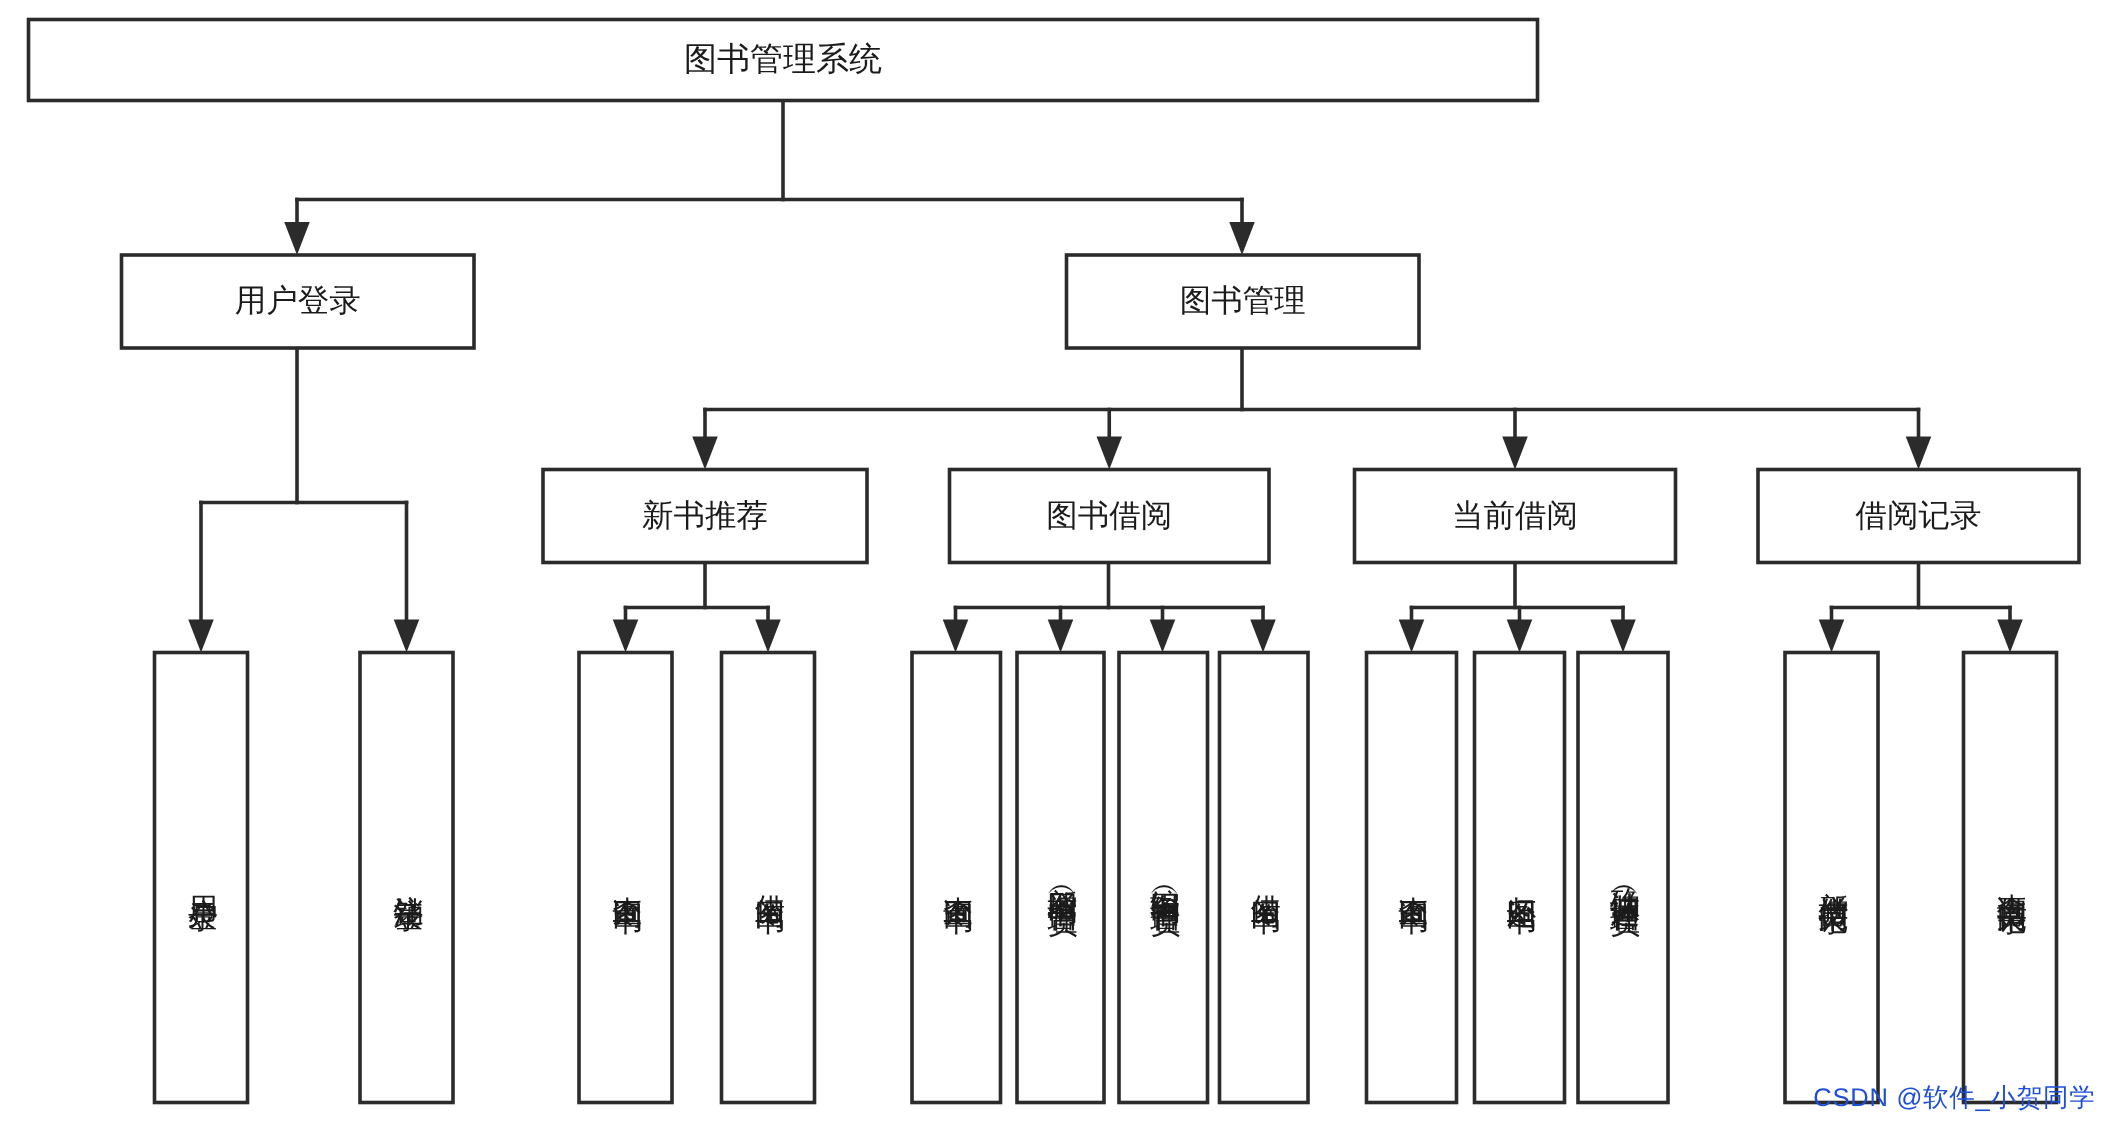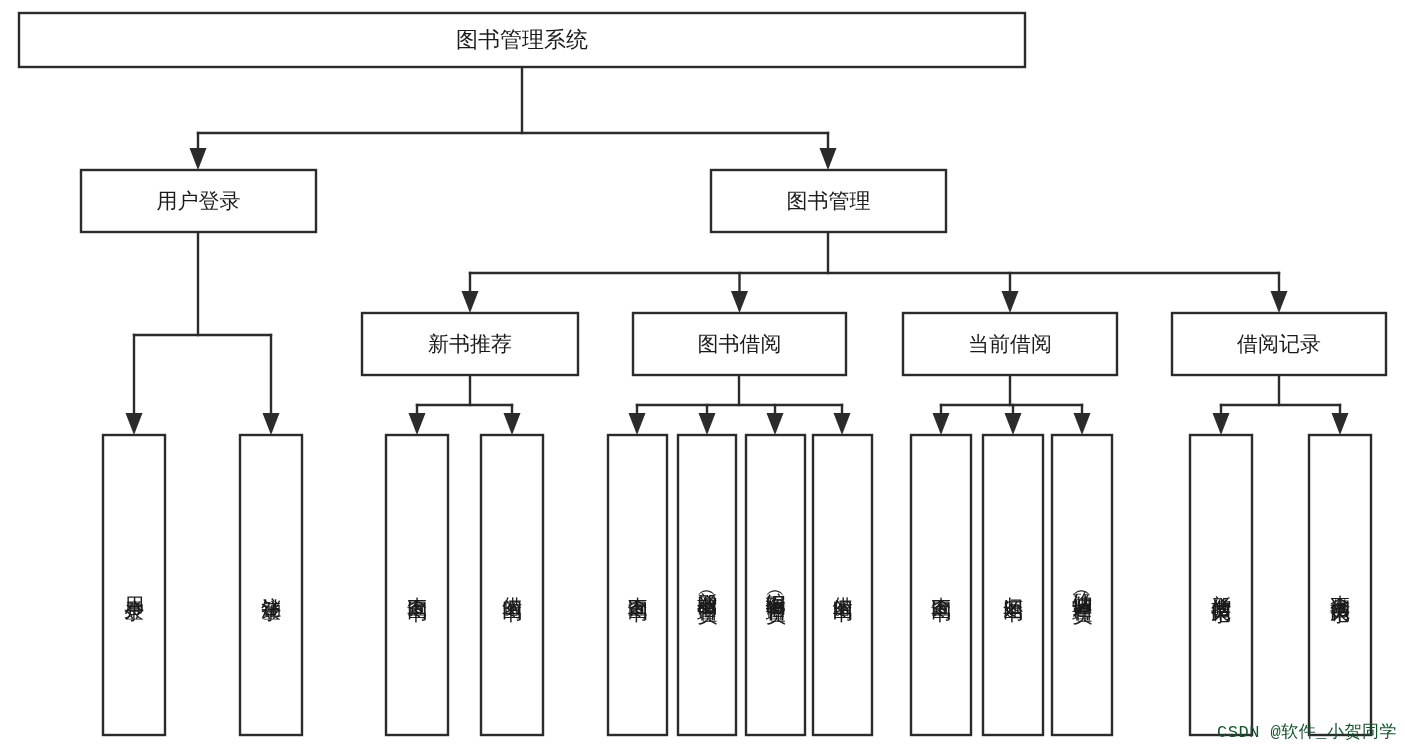--- a/index.html
+++ b/index.html
@@ -72,23 +72,23 @@
     writing-mode: vertical-rl;
     text-orientation: upright;
     letter-spacing: 2px;
     white-space: nowrap;
     text-align: center;
   }
   .watermark {
     position: absolute;
     right: 8px;
     bottom: 4px;
-    font-family: Liberation Mono, monospace;
+    font-family: Liberation Sans, sans-serif;
     font-size: 17px;
-    color: #14532d;
+    color: #1d4ed8;
     letter-spacing: 0.5px;
     white-space: nowrap;
   }
 </style>
 </head>
 <body>
 
 <div id="diagram-root">
   <svg class="diagram" viewBox="0 0 1405 747">
     <g id="connector-layer">

